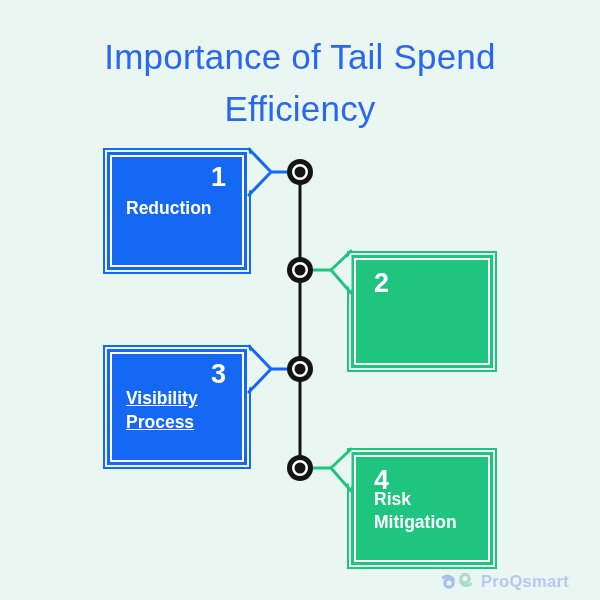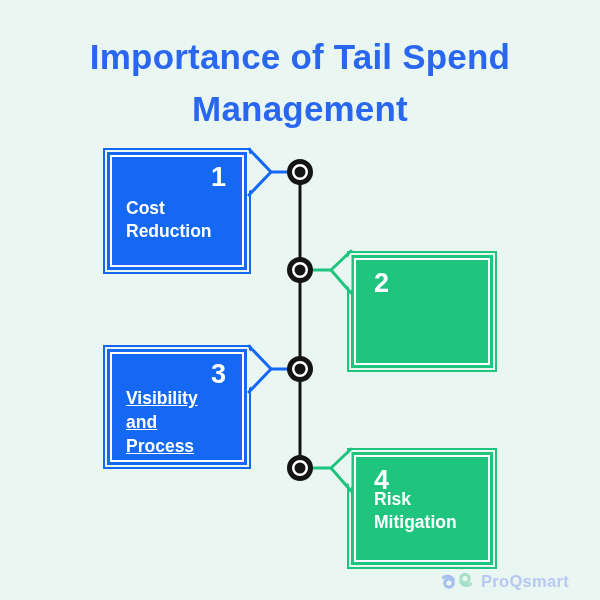--- a/index.html
+++ b/index.html
@@ -3,21 +3,21 @@
 <meta charset="utf-8">
 <style>
   html,body { margin:0; padding:0; }
   .canvas {
     position:relative; width:600px; height:600px; overflow:hidden;
     background: var(--background, #E9F6F1);
     font-family:"Liberation Sans", sans-serif;
   }
   .title {
     position:absolute; top:31px; left:0; width:600px;
-    text-align:center; font-weight:bold; font-size:35px; line-height:52px;
+    text-align:center; font-weight:normal; font-size:35px; line-height:52px;
     color: var(--title, #2A67F0);
     letter-spacing:0.2px;
   }
   .card {
     position:absolute;
     border:2px solid #fff;
     color:#fff; font-weight:bold;
     box-sizing:border-box;
   }
   .card.blue {
@@ -62,40 +62,38 @@
     margin-left:5px;
   }
 </style>
 </head>
 <body>
 
 <div class="canvas">
 
   <div class="title">
     <div>Importance of Tail Spend</div>
-    <div>Management</div>
+    <div>Efficiency</div>
   </div>
 
   <div id="card1" class="card blue">
     <span class="num">1</span>
     <div class="label">
-      <span>Cost</span>
       <span>Reduction</span>
     </div>
   </div>
 
   <div id="card2" class="card green">
     <span class="num">2</span>
   </div>
 
   <div id="card3" class="card blue">
     <span class="num">3</span>
     <div class="label">
       <span>Visibility</span>
-      <span>and</span>
       <span>Process</span>
     </div>
   </div>
 
   <div id="card4" class="card green">
     <span class="num">4</span>
     <div class="label">
       <span>Risk Mitigation</span>
     </div>
   </div>

